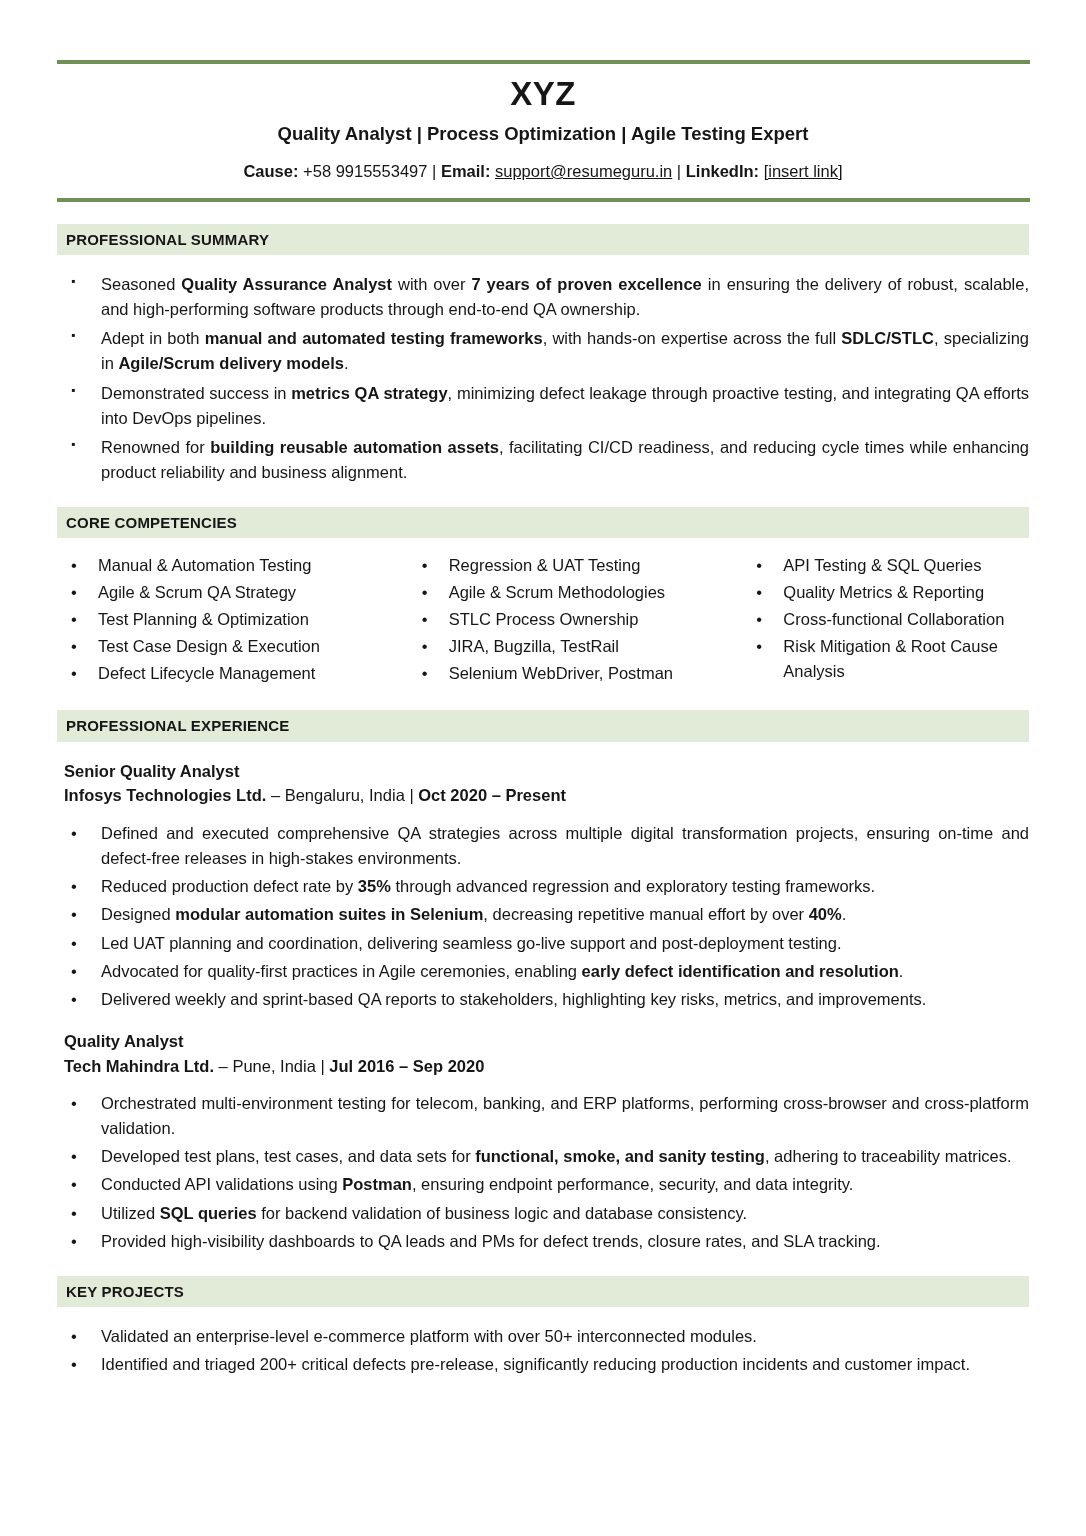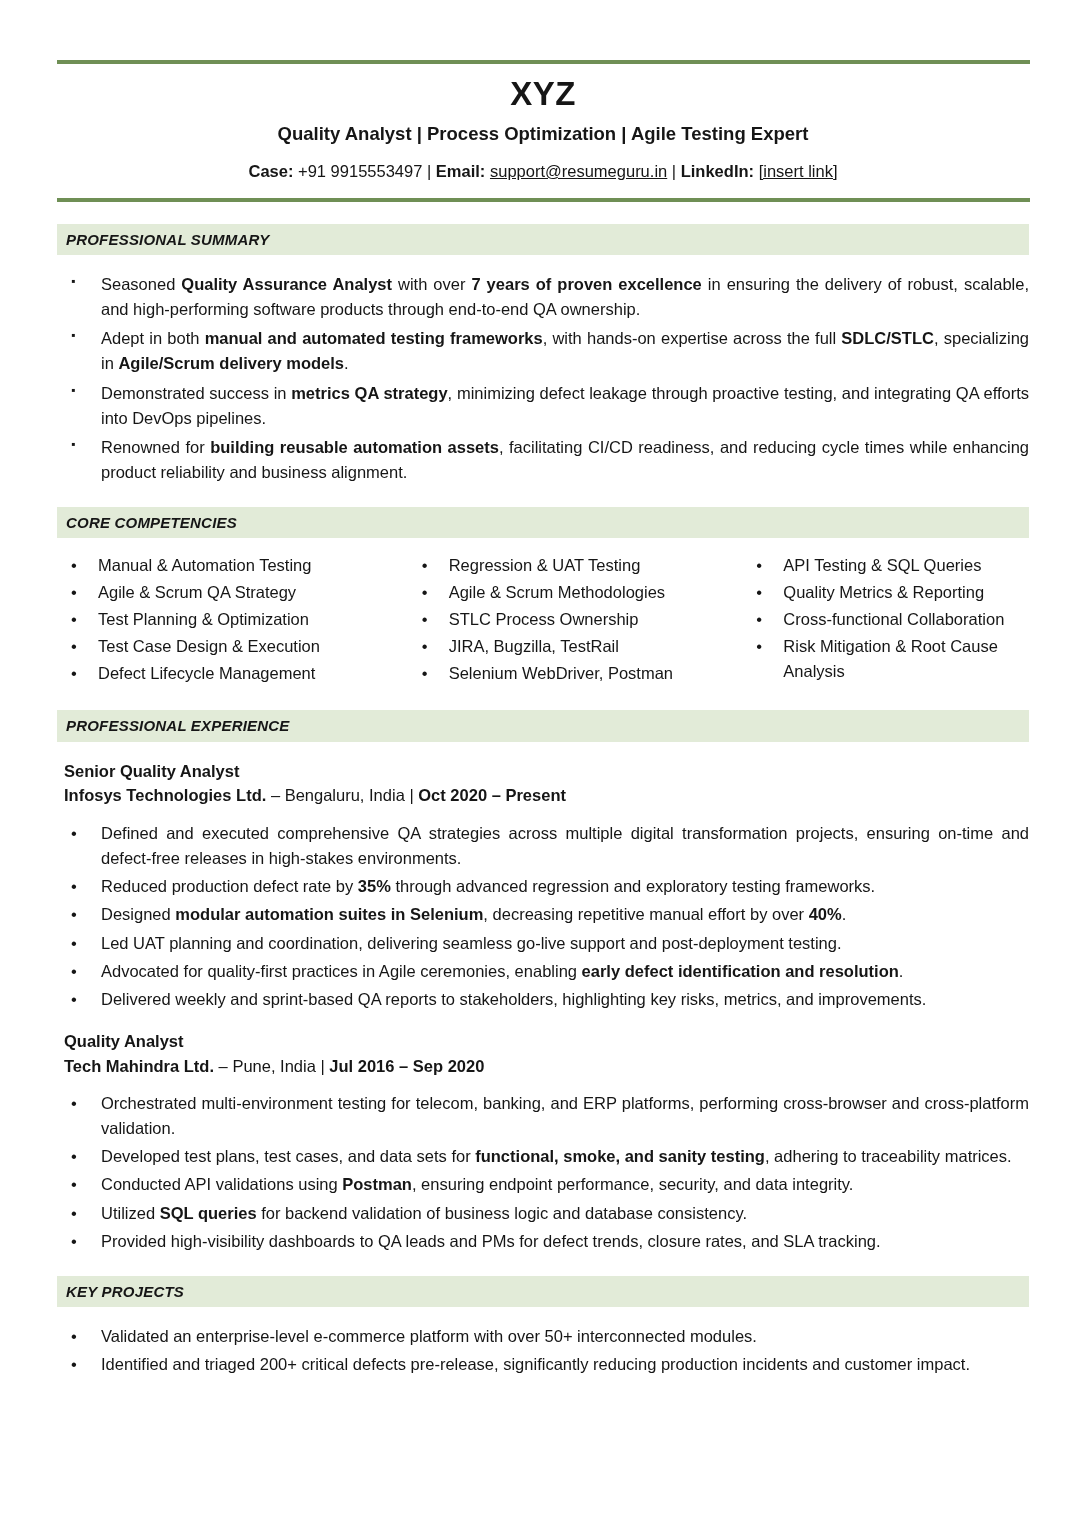--- a/index.html
+++ b/index.html
@@ -61,21 +61,20 @@
 
   
   .sec-bar {
     background: #e2ebd8;
     font-size: 15px;
     font-weight: bold;
     letter-spacing: 0.2px;
     padding: 7px 0 7px 9px;
     margin-top: 22px;
     line-height: 1.15;
-    font-style: italic;
   }
 
   
   .body-list {
     list-style: none;
     margin: 0;
     padding: 0;
   }
   .li {
     position: relative;
@@ -150,21 +149,21 @@
 <body>
 
 <div class="page">
 
   <div>
     <div class="hdr-rule top"></div>
     <div class="hdr-inner">
       <div class="name">XYZ</div>
       <div class="tagline">Quality Analyst | Process Optimization | Agile Testing Expert</div>
       <div class="contact">
-        <b>Case:</b><span> +91 9915553497 | </span><b>Email:</b><span> </span><span class="u">support@resumeguru.in</span><span> | </span><b>LinkedIn:</b><span> </span><span class="u">[insert link]</span>
+        <b>Cause:</b><span> +58 9915553497 | </span><b>Email:</b><span> </span><span class="u">support@resumeguru.in</span><span> | </span><b>LinkedIn:</b><span> </span><span class="u">[insert link]</span>
       </div>
     </div>
     <div class="hdr-rule bot"></div>
   </div>
 
   <div class="sec-bar">PROFESSIONAL SUMMARY</div>
   <div class="body-list summary-wrap" id="summary-list">
       <div class="li sq"><span class="bullet">▪</span><span>Seasoned </span><b>Quality Assurance Analyst</b><span> with over </span><b>7 years of proven excellence</b><span> in ensuring the delivery of robust, scalable, and high-performing software products through end-to-end QA ownership.</span></div>
       <div class="li sq"><span class="bullet">▪</span><span>Adept in both </span><b>manual and automated testing frameworks</b><span>, with hands-on expertise across the full </span><b>SDLC/STLC</b><span>, specializing in </span><b>Agile/Scrum delivery models</b><span>.</span></div>
       <div class="li sq"><span class="bullet">▪</span><span>Demonstrated success in </span><b>metrics QA strategy</b><span>, minimizing defect leakage through proactive testing, and integrating QA efforts into DevOps pipelines.</span></div>

